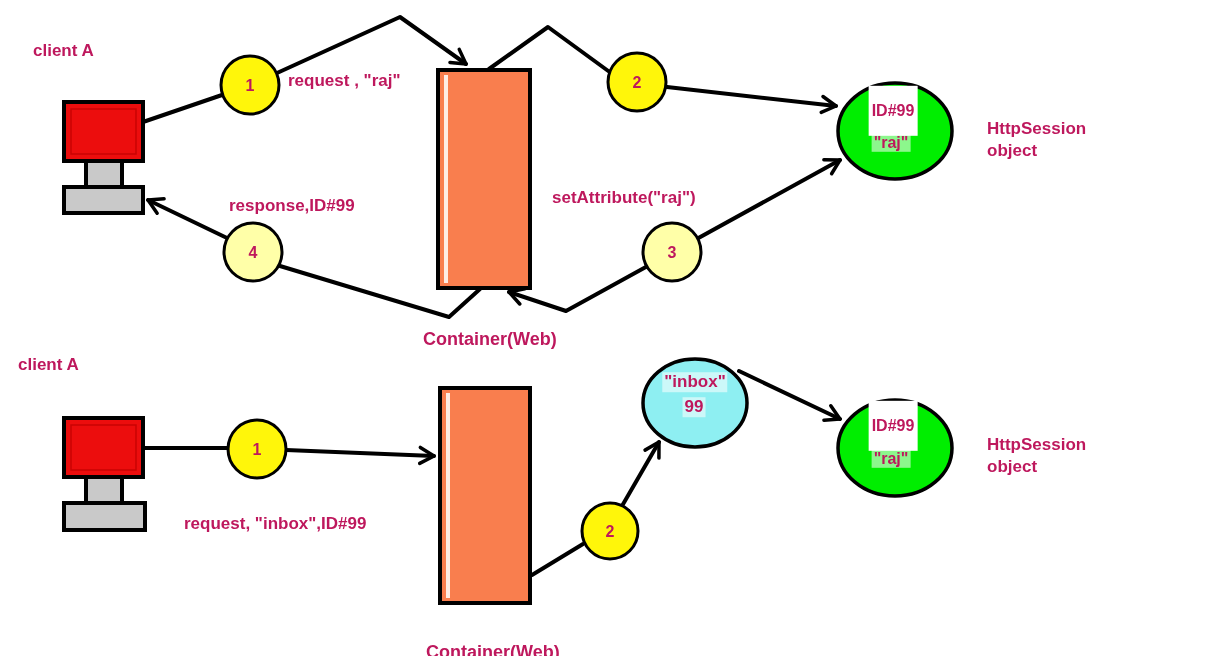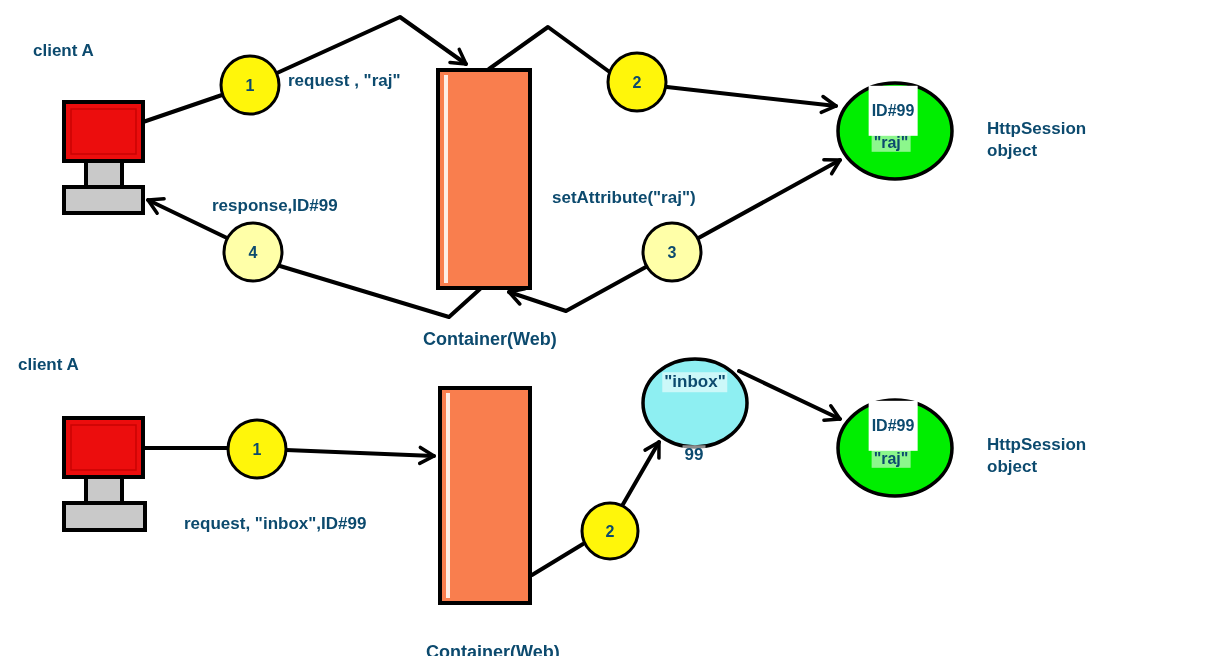--- a/index.html
+++ b/index.html
@@ -4,21 +4,21 @@
 <style>
   html,body{margin:0;padding:0;}
   body{
     width:1218px;height:656px;overflow:hidden;position:relative;
     background:#ffffff;
     font-family:"Liberation Sans", sans-serif;
   }
   #stage{position:absolute;left:0;top:0;width:1218px;height:656px;}
   #diagram-svg{position:absolute;left:0;top:0;}
   .lbl{
-    position:absolute;font-weight:bold;color:#0c4a6e;
+    position:absolute;font-weight:bold;color:#be185d;
     font-size:17px;line-height:1.15;white-space:pre;
   }
   .sm{font-size:16px;}
   .center{transform:translate(-50%,-50%);}
   .chip{background:#ffffff;padding:16px 3px;}
   .chip-soft{background:rgba(255,255,255,0.55);padding:0 2px;}
 </style>
 </head>
 <body>
 
@@ -84,35 +84,35 @@
     <ellipse cx="895" cy="448" rx="57" ry="48" stroke="#000" stroke-width="3.5" fill="#00EE00"></ellipse>
   </svg>
 
   <div class="lbl" style="left:33px;top:41px;">client A</div>
   <div class="lbl center sm" style="left:250px;top:86px;">1</div>
   <div class="lbl" style="left:288px;top:71px;">request , "raj"</div>
   <div class="lbl center sm" style="left:637px;top:83px;">2</div>
   <div class="lbl" style="left:552px;top:188px;">setAttribute("raj")</div>
   <div class="lbl center sm" style="left:672px;top:253px;">3</div>
   <div class="lbl center sm" style="left:253px;top:253px;">4</div>
-  <div class="lbl" style="left:212px;top:196px;">response,ID#99</div>
+  <div class="lbl" style="left:229px;top:196px;">response,ID#99</div>
   <div class="lbl" style="left:423px;top:329px;font-size:18px;">Container(Web)</div>
 
   <div class="lbl center chip sm" style="left:893px;top:111px;">ID#99</div>
   <div class="lbl center chip-soft sm" style="left:891px;top:143px;">"raj"</div>
   <div class="lbl" style="left:987px;top:119px;">HttpSession</div>
   <div class="lbl" style="left:987px;top:141px;">object</div>
 
   <div class="lbl" style="left:18px;top:355px;">client A</div>
   <div class="lbl center sm" style="left:257px;top:450px;">1</div>
   <div class="lbl" style="left:184px;top:514px;">request, "inbox",ID#99</div>
   <div class="lbl center sm" style="left:610px;top:532px;">2</div>
   <div class="lbl" style="left:426px;top:642px;font-size:18px;">Container(Web)</div>
 
   <div class="lbl center chip-soft" style="left:695px;top:382px;">"inbox"</div>
-  <div class="lbl center chip-soft" style="left:694px;top:407px;margin-top:48px;">99</div>
+  <div class="lbl center chip-soft" style="left:694px;top:407px;">99</div>
 
   <div class="lbl center chip sm" style="left:893px;top:426px;">ID#99</div>
   <div class="lbl center chip-soft sm" style="left:891px;top:459px;">"raj"</div>
   <div class="lbl" style="left:987px;top:435px;">HttpSession</div>
   <div class="lbl" style="left:987px;top:457px;">object</div>
 
 </div>
 
 </body></html>

